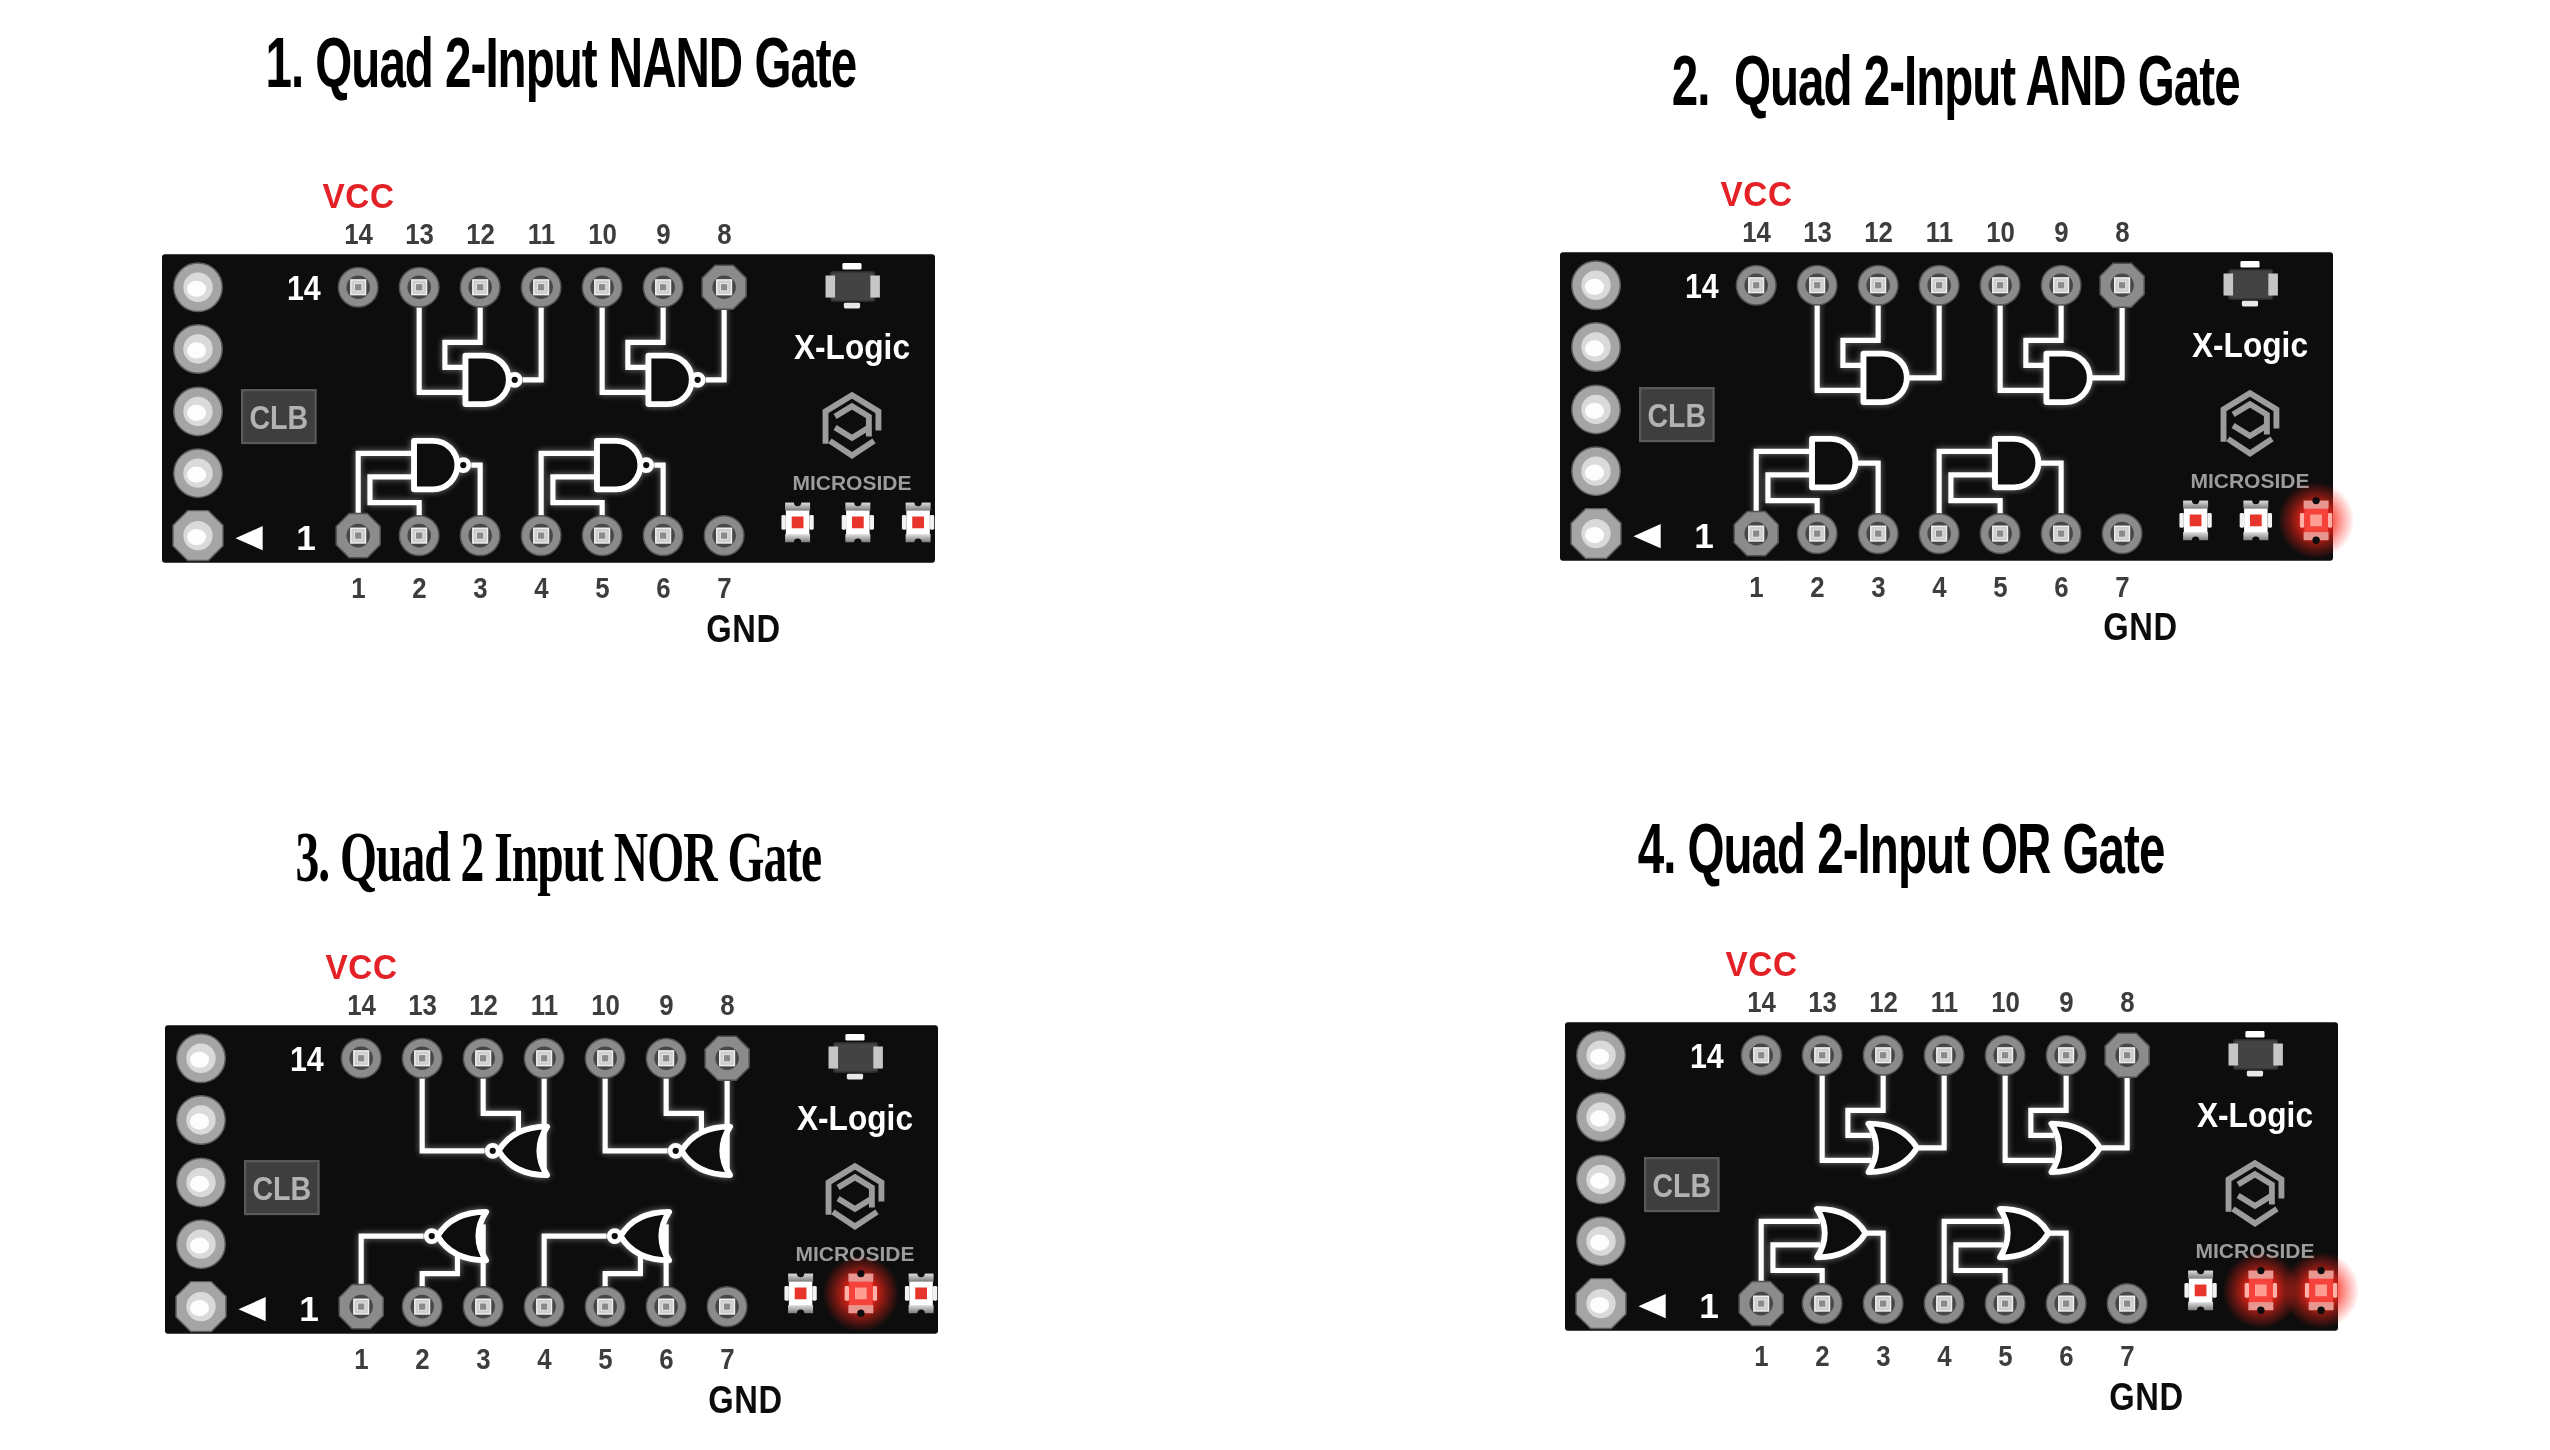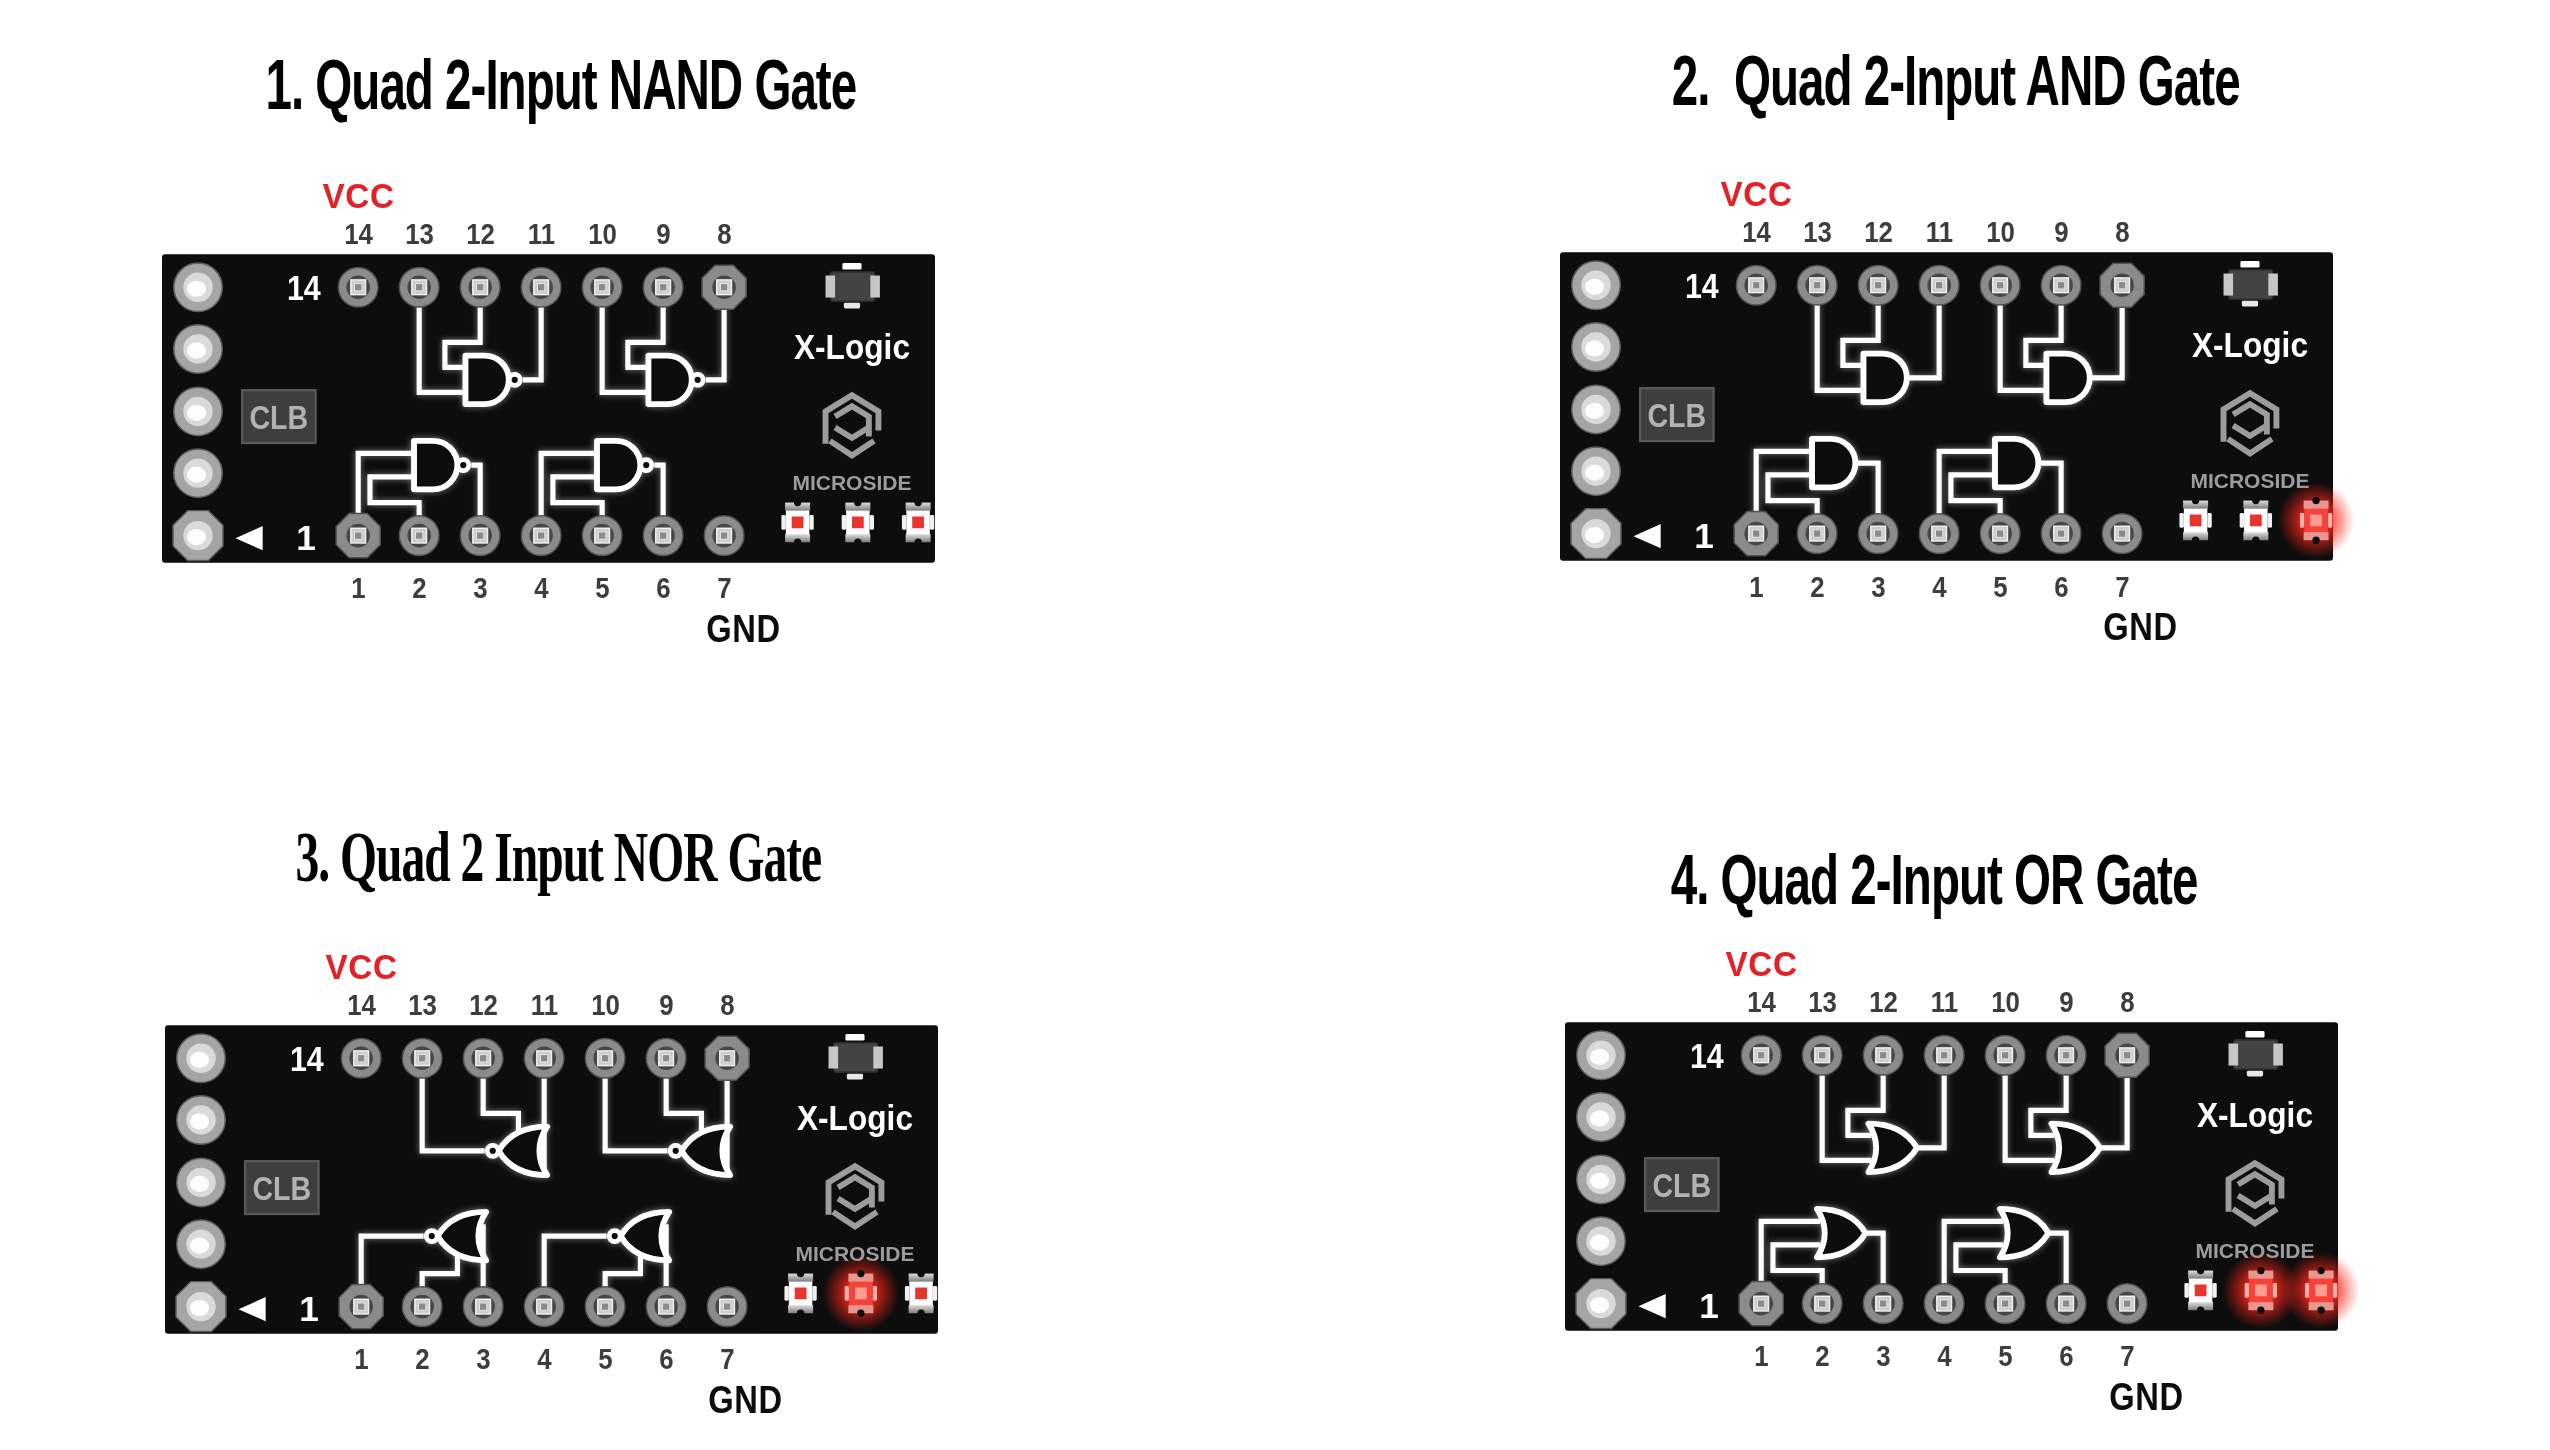--- a/index.html
+++ b/index.html
@@ -21,21 +21,21 @@
        color:#0c0c0c;letter-spacing:0.7px;transform:scaleX(0.86);}
   svg text{font-family:"Liberation Sans",sans-serif;font-weight:700;}
   [data-name="gate-circuit"]{filter:drop-shadow(0 0 4px rgba(255,255,255,0.45));}
 </style>
 </head>
 <body>
 
 <div id="canvas" data-name="logic-gate-infographic">
 
 <section class="quadrant" data-name="gate-module-section">
-      <h2 class="title" data-name="section-title" style="left: 46px; top: 44px;"><span class="condensed" data-name="section-title-text">1. Quad 2-Input NAND Gate</span></h2>
+      <h2 class="title" data-name="section-title" style="left: 46px; top: 22px;"><span class="condensed" data-name="section-title-text">1. Quad 2-Input NAND Gate</span></h2>
       <div class="vcc" data-name="vcc-label" style="left: 296px; top: 176px;">VCC</div>
       <div class="pin-row top" data-name="top-pin-numbers" style="left: 162px; top: 217px;">
         <span class="pin-num" data-name="pin-number-top" style="left: 170px;">14</span>
         <span class="pin-num" data-name="pin-number-top" style="left: 231px;">13</span>
         <span class="pin-num" data-name="pin-number-top" style="left: 292px;">12</span>
         <span class="pin-num" data-name="pin-number-top" style="left: 353px;">11</span>
         <span class="pin-num" data-name="pin-number-top" style="left: 414px;">10</span>
         <span class="pin-num" data-name="pin-number-top" style="left: 475px;">9</span>
         <span class="pin-num" data-name="pin-number-top" style="left: 536px;">8</span>
       </div>
@@ -688,21 +688,21 @@
         <span class="pin-num" data-name="pin-number-bottom" style="left: 231px;">2</span>
         <span class="pin-num" data-name="pin-number-bottom" style="left: 292px;">3</span>
         <span class="pin-num" data-name="pin-number-bottom" style="left: 353px;">4</span>
         <span class="pin-num" data-name="pin-number-bottom" style="left: 414px;">5</span>
         <span class="pin-num" data-name="pin-number-bottom" style="left: 475px;">6</span>
         <span class="pin-num" data-name="pin-number-bottom" style="left: 536px;">7</span>
       </div>
       <div class="gnd" data-name="gnd-label" style="left: 661px; top: 1379px;">GND</div>
     </section>
     <section class="quadrant" data-name="gate-module-section">
-      <h2 class="title" data-name="section-title" style="left: 1420px; top: 808px; margin-top: 31px;"><span class="condensed" data-name="section-title-text">4. Quad 2-Input OR Gate</span></h2>
+      <h2 class="title" data-name="section-title" style="left: 1387px; top: 808px;"><span class="condensed" data-name="section-title-text">4. Quad 2-Input OR Gate</span></h2>
       <div class="vcc" data-name="vcc-label" style="left: 1699px; top: 944px;">VCC</div>
       <div class="pin-row top" data-name="top-pin-numbers" style="left: 1565px; top: 985px;">
         <span class="pin-num" data-name="pin-number-top" style="left: 170px;">14</span>
         <span class="pin-num" data-name="pin-number-top" style="left: 231px;">13</span>
         <span class="pin-num" data-name="pin-number-top" style="left: 292px;">12</span>
         <span class="pin-num" data-name="pin-number-top" style="left: 353px;">11</span>
         <span class="pin-num" data-name="pin-number-top" style="left: 414px;">10</span>
         <span class="pin-num" data-name="pin-number-top" style="left: 475px;">9</span>
         <span class="pin-num" data-name="pin-number-top" style="left: 536px;">8</span>
       </div>

